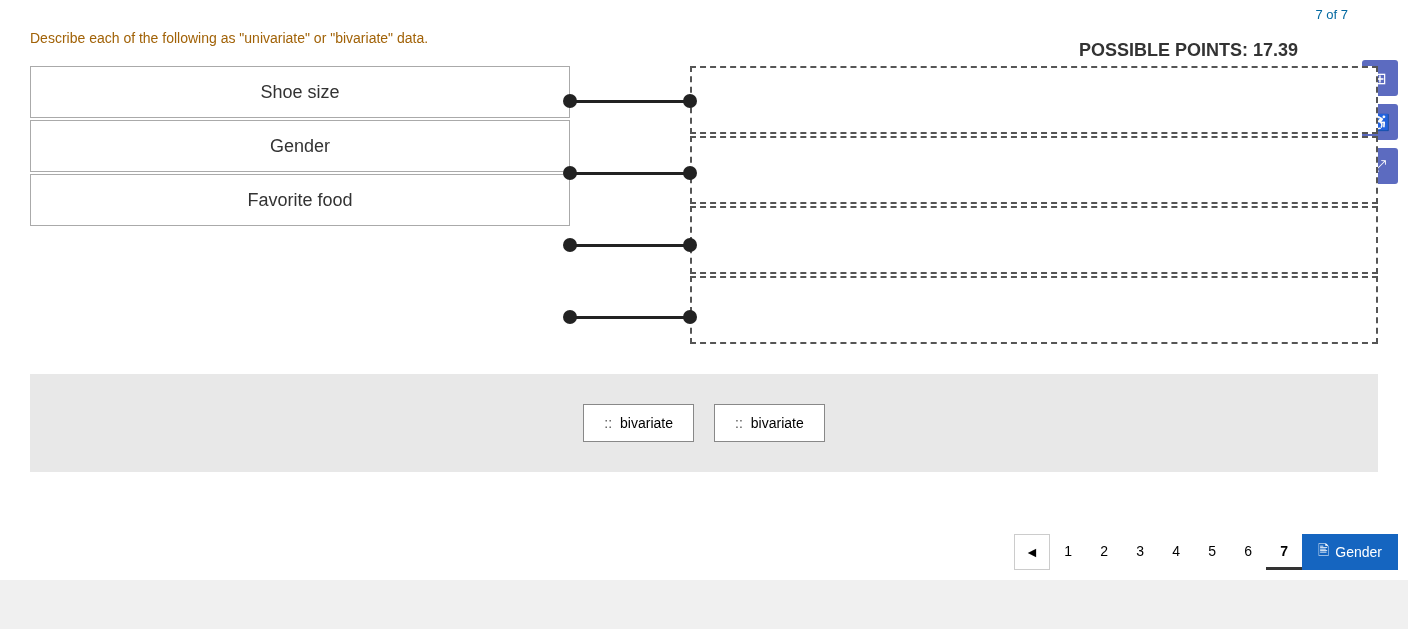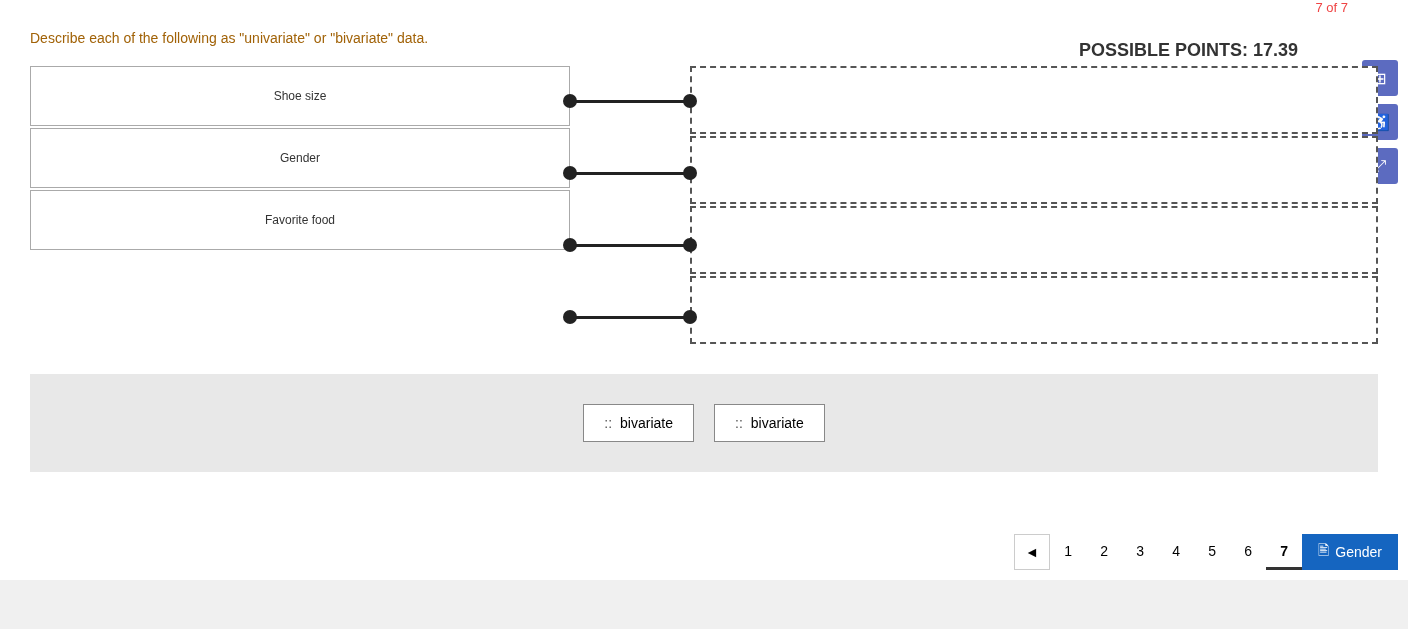--- a/index.html
+++ b/index.html
@@ -15,24 +15,24 @@
     .main-content {
       background: #ffffff;
       margin: 0;
       padding: 20px 30px;
       min-height: 580px;
       position: relative;
     }
 
     .page-counter {
       position: absolute;
-      top: 0;
+      top: 7px;
       right: 60px;
       font-size: 13px;
-      color: #ef4444;
+      color: #0369a1;
     }
 
     .possible-points {
       position: absolute;
       top: 40px;
       right: 110px;
       font-size: 18px;
       color: #333;
       font-weight: bold;
     }
@@ -78,25 +78,25 @@
     .left-column {
       display: flex;
       flex-direction: column;
       gap: 0px;
       width: 540px;
     }
 
     .left-item {
       border: 1px solid #aaa;
       background: #fff;
-      height: 60px;
-      display: flex;
-      align-items: center;
-      justify-content: center;
-      font-size: 12px;
+      height: 52px;
+      display: flex;
+      align-items: center;
+      justify-content: center;
+      font-size: 18px;
       color: #333;
       margin-bottom: 2px;
     }
 
     .connector-column {
       width: 120px;
       position: relative;
       display: flex;
       flex-direction: column;
     }

